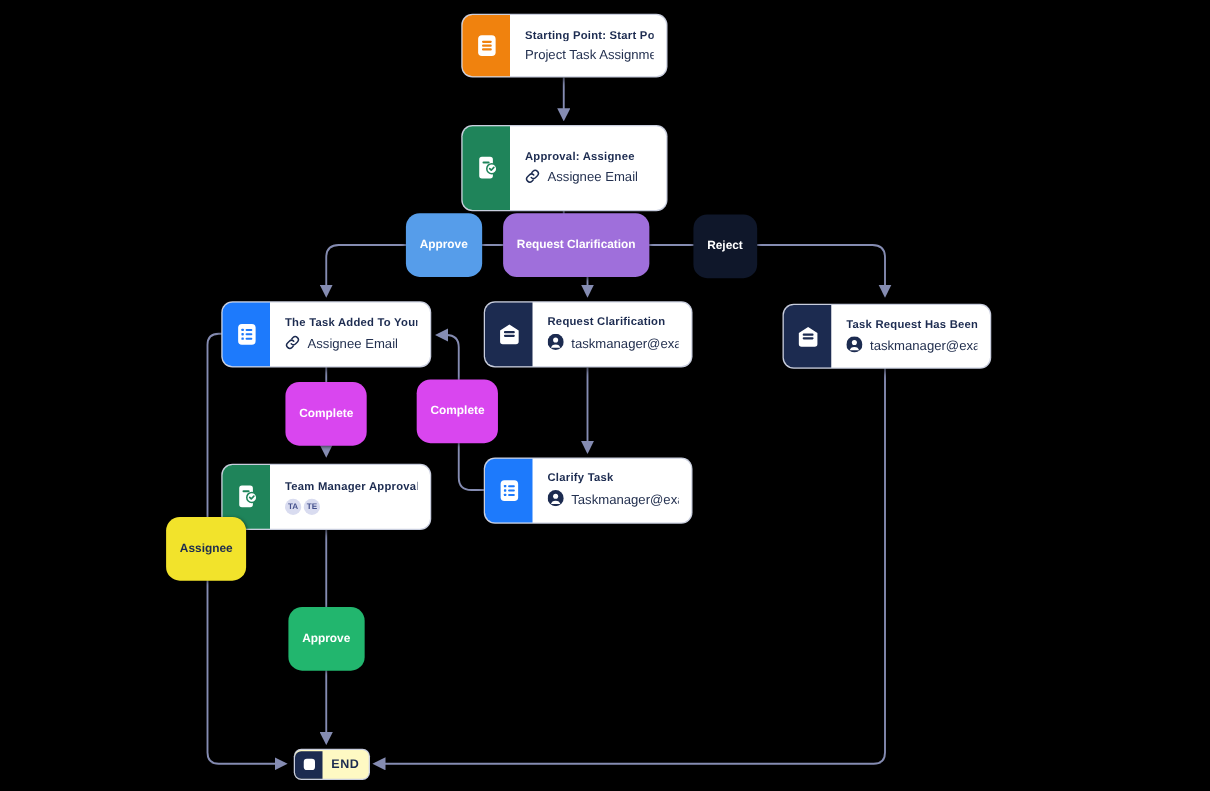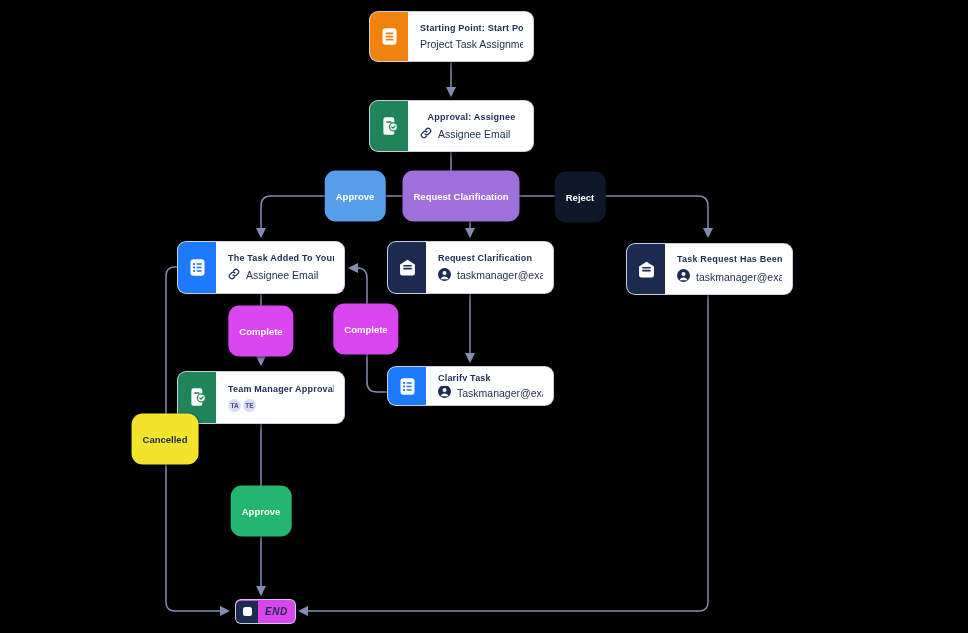--- a/index.html
+++ b/index.html
@@ -50,22 +50,22 @@
   }
   .p-blue-lt { background:#569DEA; }
   .p-purple  { background:#9F6FDB; }
   .p-orange  { background:#0f172a; }
   .p-blue    { background:#d946ef; }
   .p-yellow  { background:#F2E32B; color:#1C2B50; }
   .p-green   { background:#22B66E; }
 
   
   .end-node {
-    position:absolute; display:flex; align-items:center; background:#d946ef;
-    border-radius:5px; box-shadow:0 0 0 1px #c9cede, 0 2px 4px rgba(0,0,0,.6);font-style:italic;
+    position:absolute; display:flex; align-items:center; background:#fef9c3;
+    border-radius:5px; box-shadow:0 0 0 1px #c9cede, 0 2px 4px rgba(0,0,0,.6);
   }
   .end-icon {
     width:22px; height:22px; border-radius:5px 0 0 5px; background:#1C2B50;
     display:flex; align-items:center; justify-content:center;
   }
   .end-icon .sq { width:9px; height:9px; border-radius:2.5px; background:#fff; }
   .end-label {
     padding:0 7px; font-size:10px; font-weight:bold; color:#1C2B50;
     letter-spacing:.5px;
   }
@@ -105,21 +105,21 @@
       </svg>
     </div>
     <div class="card-body">
       <div class="card-title">Starting Point: Start Point: Ta...</div>
       <div class="card-sub">
         <span>Project Task Assignment F...</span>
       </div>
     </div>
   </div>
 
-  <div class="card" style="left:370px; top:101px; width:163px; height:50px;text-align:center;">
+  <div class="card" style="left:370px; top:101px; width:163px; height:67px;">
     <div class="card-icon ic-green">
       <svg width="21" height="21" viewBox="0 0 24 24">
         <path d="M5,4 a2.5,2.5 0 0 1 2.5,-2.5 H15 a2.5,2.5 0 0 1 2.5,2.5 V19 a2.5,2.5 0 0 1 -2.5,2.5 H7.5 A2.5,2.5 0 0 1 5,19 Z" fill="#fff"></path>
         <rect x="8" y="6" width="6.5" height="1.8" rx="0.9" fill="#1F845A"></rect>
         <circle cx="16.5" cy="12.5" r="4.6" fill="#fff" stroke="#1F845A" stroke-width="1.4"></circle>
         <path d="M14.6,12.5 l1.4,1.4 l2.4,-2.6" stroke="#1F845A" stroke-width="1.5" fill="none" stroke-linecap="round" stroke-linejoin="round"></path>
       </svg>
     </div>
     <div class="card-body">
       <div class="card-title">Approval: Assignee</div>
@@ -218,21 +218,21 @@
     </div>
     <div class="card-body">
       <div class="card-title">Team Manager Approval</div>
       <div class="chips">
         <span class="chip">TA</span>
         <span class="chip">TE</span>
       </div>
     </div>
   </div>
 
-  <div class="card" style="left:388px; top:367px; width:165px; height:38px;">
+  <div class="card" style="left:388px; top:367px; width:165px; height:51px;">
     <div class="card-icon ic-blue">
       <svg width="21" height="21" viewBox="0 0 24 24">
         <rect x="4" y="2.5" width="16" height="19" rx="3.5" fill="#fff"></rect>
         <rect x="7" y="6.8" width="2.2" height="2.2" rx="0.6" fill="#1D7AFC"></rect>
         <rect x="10.8" y="7" width="6.2" height="1.8" rx="0.9" fill="#1D7AFC"></rect>
         <rect x="7" y="10.8" width="2.2" height="2.2" rx="0.6" fill="#1D7AFC"></rect>
         <rect x="10.8" y="11" width="6.2" height="1.8" rx="0.9" fill="#1D7AFC"></rect>
         <rect x="7" y="14.8" width="2.2" height="2.2" rx="0.6" fill="#1D7AFC"></rect>
         <rect x="10.8" y="15" width="6.2" height="1.8" rx="0.9" fill="#1D7AFC"></rect>
       </svg>
@@ -250,21 +250,21 @@
         <span>Taskmanager@examp...</span>
       </div>
     </div>
   </div>
 
   <div class="pill p-blue-lt" style="left:355px; top:196px;">Approve</div>
   <div class="pill p-purple" style="left:461px; top:196px;">Request Clarification</div>
   <div class="pill p-orange" style="left:580px; top:197px;">Reject</div>
   <div class="pill p-blue" style="left:261px; top:331px;">Complete</div>
   <div class="pill p-blue" style="left:366px; top:329px;">Complete</div>
-  <div class="pill p-yellow" style="left:165px; top:439px;">Cancelled</div>
+  <div class="pill p-yellow" style="left:165px; top:439px;">Assignee</div>
   <div class="pill p-green" style="left:261px; top:511px;">Approve</div>
 
   <div class="end-node" style="left:236px; top:600px; height:23px;">
     <div class="end-icon">
         <div class="sq"></div>
       </div>
     <div class="end-label">END</div>
   </div>
 
 </div>

